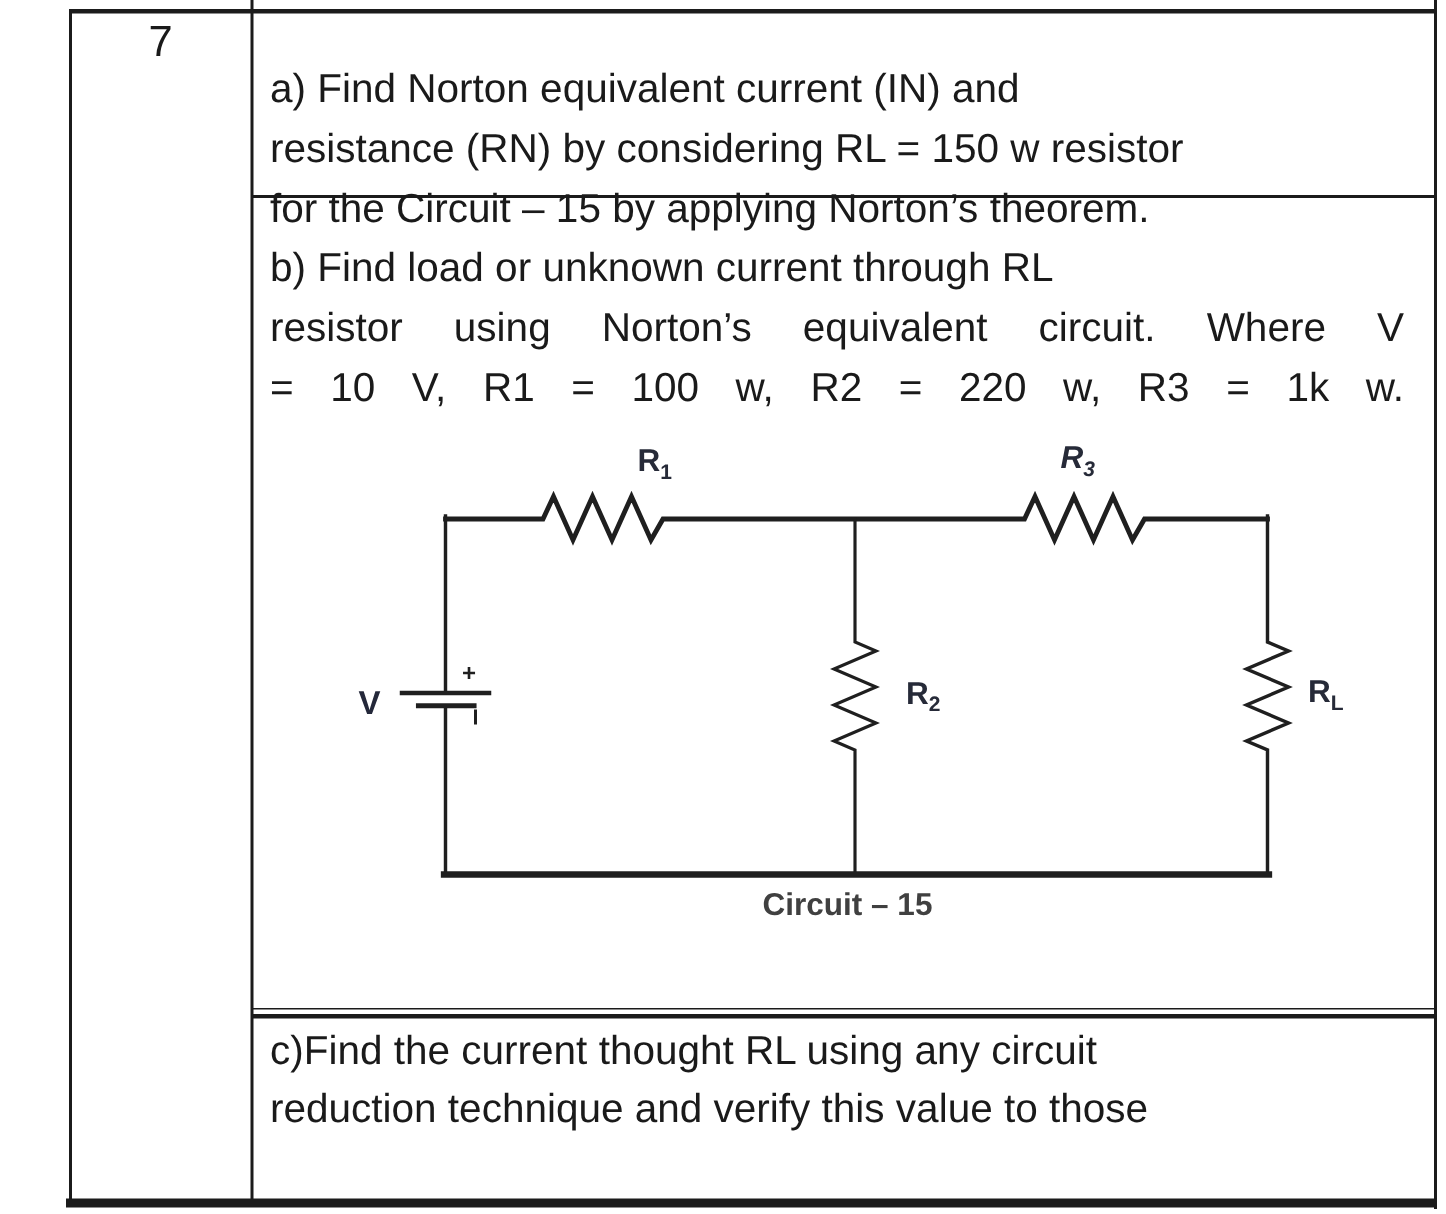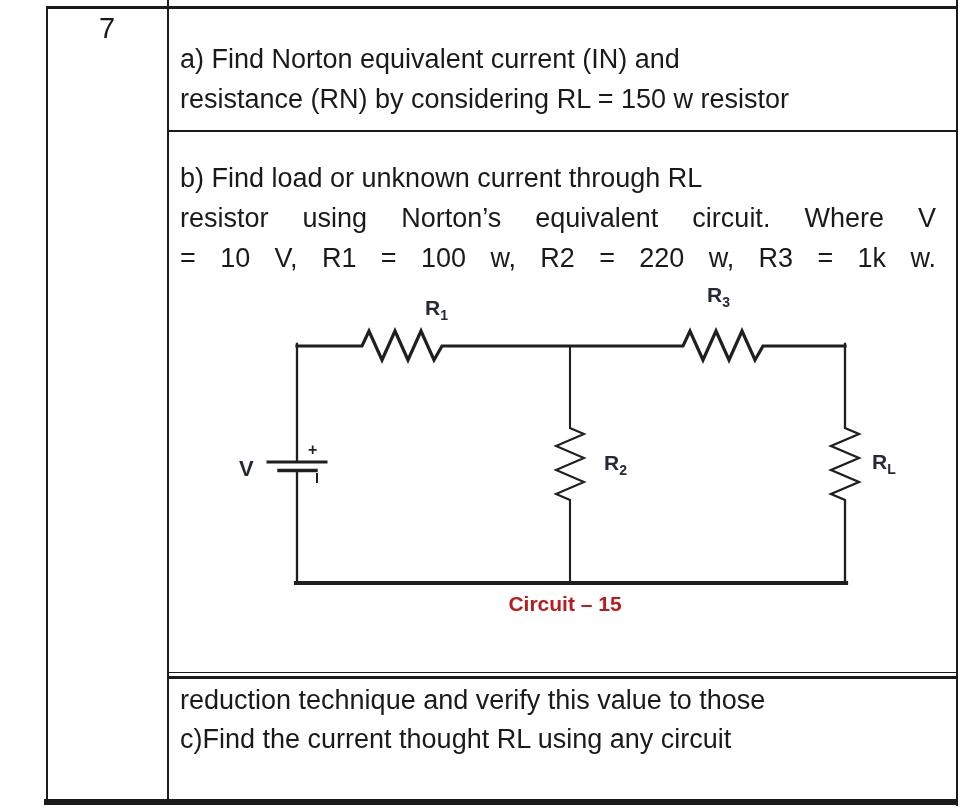--- a/index.html
+++ b/index.html
@@ -18,41 +18,42 @@
   .w728{width:728px;}
   .clabel{
     position:absolute;font-weight:bold;color:#262a38;font-size:21px;line-height:1;
     white-space:nowrap;
   }
   .clabel sub{font-size:14px;line-height:1;}
   .vlabel{position:absolute;font-weight:bold;color:#24283a;font-size:22px;line-height:1;}
   .pluslabel{position:absolute;font-weight:bold;color:#1f1f1f;font-size:16px;line-height:1;}
   .caption{
     position:absolute;left:565px;top:592px;transform:translateX(-50%);
-    font-weight:bold;color:#b91c1c;font-size:21px;white-space:nowrap;
+    font-weight:bold;color:#404040;font-size:21px;white-space:nowrap;
   }
   svg{position:absolute;left:0;top:0;}
 </style>
 </head>
 <body>
 
 <div class="vline" style="left:46px;top:6px;width:2px;height:794px;"></div>
 <div class="vline" style="left:167px;top:0px;width:2px;height:800px;"></div>
 <div class="vline" style="left:956px;top:0px;width:2px;height:806px;"></div>
 <div class="hline" style="left:46px;top:6px;width:912px;height:3px;"></div>
 <div class="hline" style="left:168px;top:130px;width:790px;height:2px;"></div>
 <div class="hline" style="left:168px;top:672px;width:790px;height:1px;"></div>
 <div class="hline" style="left:168px;top:676px;width:790px;height:3px;"></div>
 <div class="hline" style="left:44px;top:799px;width:914px;height:6px;"></div>
 
 <div class="qnum">7</div>
 
 <div class="textblock" style="top:10px;margin-top:29px;">
   <div class="line">a) Find Norton equivalent current (IN) and</div>
   <div class="line">resistance (RN) by considering RL = 150 w resistor</div>
+  <div class="line">for the Circuit – 15 by applying Norton’s theorem.</div>
 </div>
 
 <div class="textblock" style="top:123px;margin-top:35px;">
   <div class="line">b) Find load or unknown current through RL</div>
   <div class="line just">resistor using Norton’s equivalent circuit. Where V</div>
   <div class="line just w728">= 10 V, R1 = 100 w, R2 = 220 w, R3 = 1k w.</div>
 </div>
 
 <svg width="964" height="809" viewBox="0 0 964 809">
   <g stroke="#1f1f1f" fill="none" stroke-linecap="square" stroke-linejoin="miter">
@@ -69,29 +70,29 @@
 
     <path stroke-width="2.3" d="M845,344 V428 l14,6 l-28,12 l28,12 l-28,12 l28,12 l-28,12 l14,6 V583"></path>
 
     <path stroke-width="4.2" d="M296,583 H846"></path>
   </g>
 </svg>
 
 <div class="clabel" style="left:387px;top:297px;margin-left:38px;">
   <span>R</span><sub>1</sub>
 </div>
-<div class="clabel" style="left:707px;top:284px;">
+<div class="clabel" style="left:707px;top:295px;font-style:italic;">
   <span>R</span><sub>3</sub>
 </div>
 <div class="clabel" style="left:604px;top:452px;">
   <span>R</span><sub>2</sub>
 </div>
 <div class="clabel" style="left:872px;top:451px;text-align:center;">
   <span>R</span><sub>L</sub>
 </div>
 <div class="vlabel" style="left:239px;top:458px;">V</div>
 <div class="pluslabel" style="left:308px;top:442px;">+</div>
 <div class="caption">Circuit – 15</div>
 
 <div class="textblock" style="top:681px;line-height:39px;">
+  <div class="line">c)Find the current thought RL using any circuit</div>
   <div class="line">reduction technique and verify this value to those</div>
-  <div class="line">c)Find the current thought RL using any circuit</div>
 </div>
 
 </body></html>

